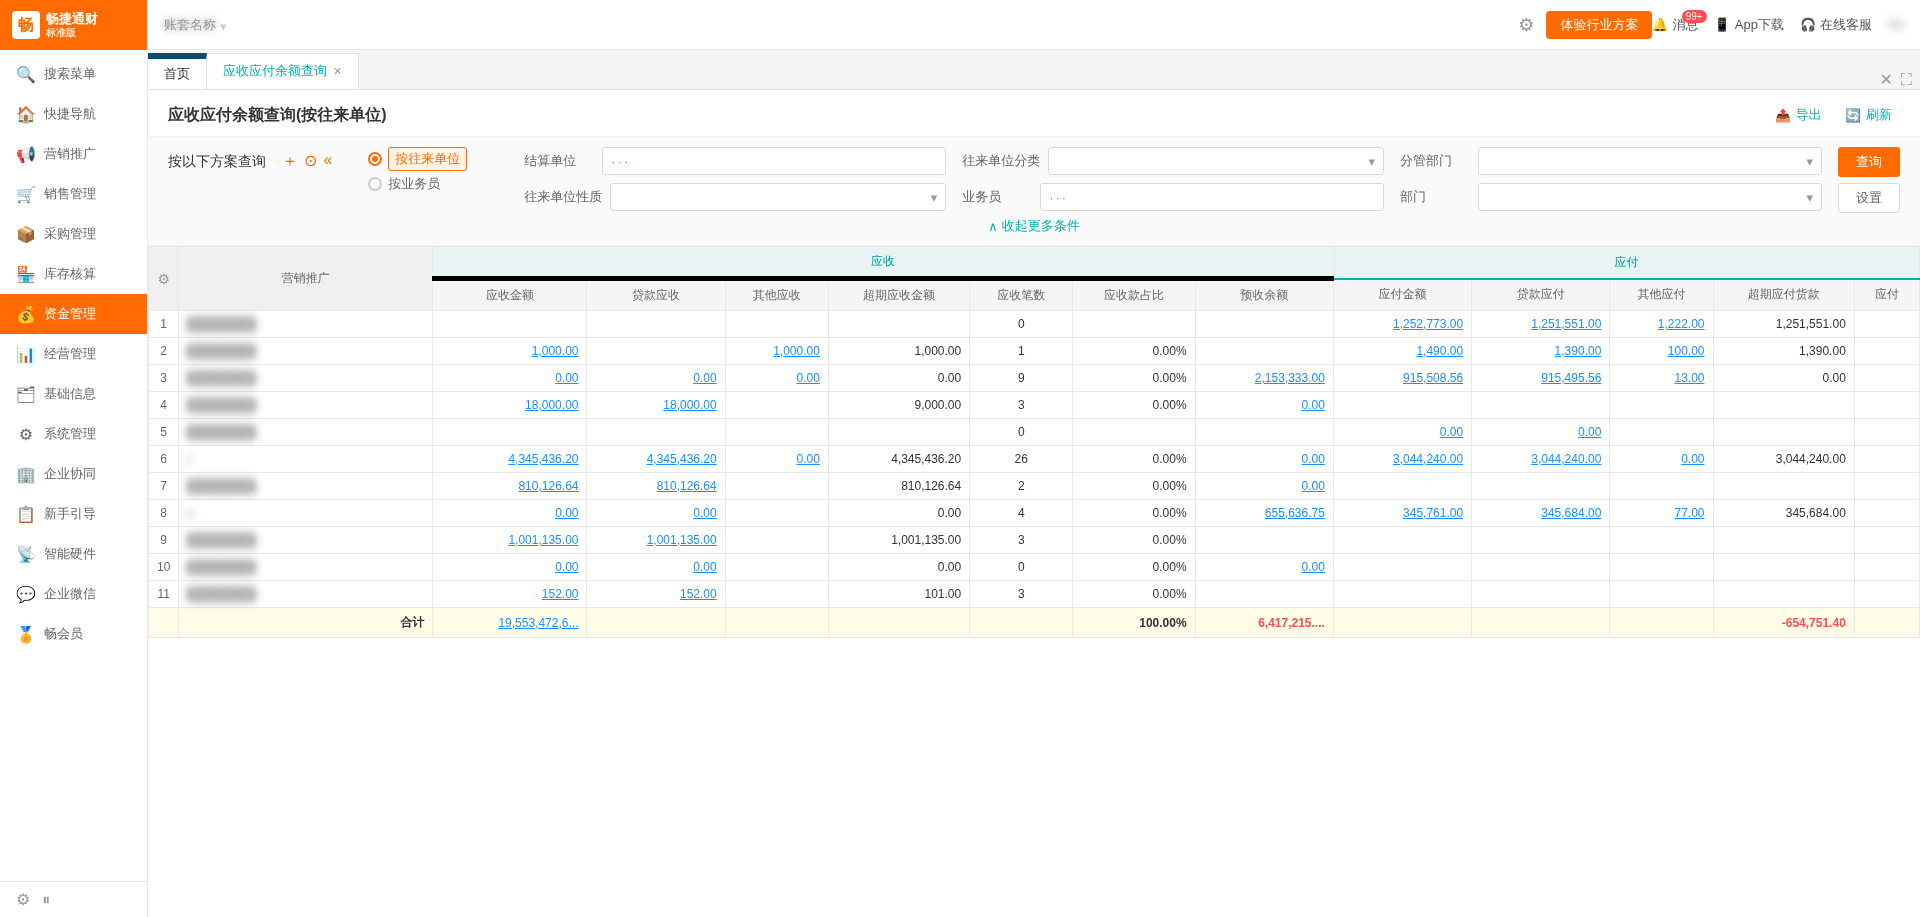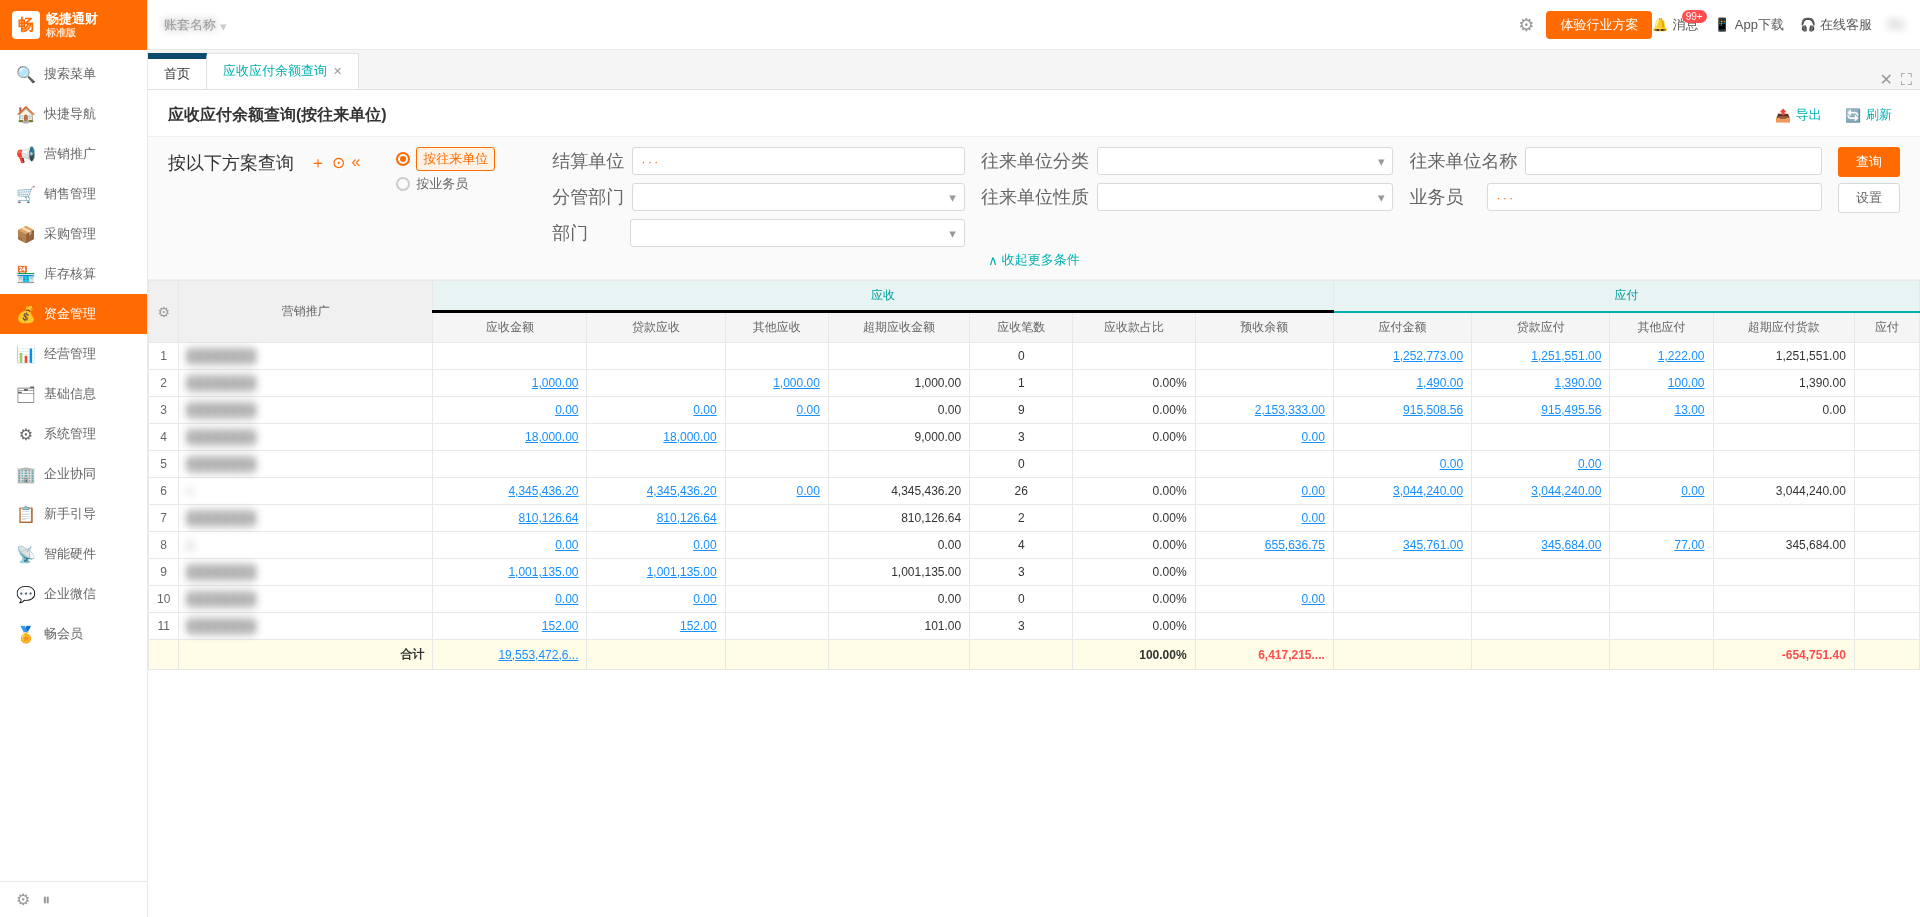--- a/index.html
+++ b/index.html
@@ -89,31 +89,31 @@
     .page-actions { display: flex; gap: 8px; }
     .btn-export, .btn-refresh {
       display: flex; align-items: center; gap: 4px; font-size: 13px; color: #00b0b0;
       cursor: pointer; padding: 4px 8px; border: none; background: none;
     }
 
     
     .filter-area {
       padding: 10px 20px; border-bottom: 1px solid #f0f0f0; background: #fafafa;
     }
-    .filter-label { font-size: 18px; color: #333; margin-right: 8px; }
+    .filter-label { font-size: 14px; color: #333; margin-right: 8px; }
     .filter-add-icons { display: flex; gap: 6px; }
     .filter-add-icons span { color: #ff6b00; cursor: pointer; font-size: 16px; }
 
     .query-type-group { display: flex; flex-direction: column; gap: 4px; margin-left: 20px; width: 140px; }
     .query-type-item { display: flex; align-items: center; gap: 6px; font-size: 13px; cursor: pointer; }
     .radio-circle { width: 14px; height: 14px; border-radius: 50%; border: 2px solid #ccc; display: flex; align-items: center; justify-content: center; }
     .radio-circle.active { border-color: #ff6b00; }
     .radio-circle.active::after { content: ''; width: 6px; height: 6px; background: #ff6b00; border-radius: 50%; }
     .filter-field { display: flex; align-items: center; gap: 8px; }
-    .filter-field-label { font-size: 18px; color: #666; min-width: 70px; white-space: nowrap; }
+    .filter-field-label { font-size: 13px; color: #666; min-width: 70px; white-space: nowrap; }
     .filter-input {
       flex: 1; height: 28px; border: 1px solid #d9d9d9; border-radius: 3px;
       padding: 0 8px; font-size: 13px; color: #333; background: #fff;
       display: flex; align-items: center; justify-content: space-between; cursor: pointer;
     }
 
     .collapse-more {
       display: flex; align-items: center; justify-content: center; gap: 4px;
       color: #00b0b0; font-size: 13px; cursor: pointer; margin-top: 4px;
     }
@@ -320,24 +320,20 @@
               <span style="color:#ff6b00; letter-spacing:2px;">···</span>
             </div>
           </div>
           <div class="filter-field">
             <span class="filter-field-label">往来单位分类</span>
             <div class="filter-input">
               <span></span>
                 <span style="color:#999;">▾</span>
             </div>
           </div>
-          <div class="filter-field">
-            <span class="filter-field-label">往来单位名称</span>
-            <div class="filter-input"></div>
-          </div>
 
           <div class="filter-field">
             <span class="filter-field-label">分管部门</span>
             <div class="filter-input">
               <span></span>
                 <span style="color:#999;">▾</span>
             </div>
           </div>
           <div class="filter-field">
             <span class="filter-field-label">往来单位性质</span>
@@ -375,21 +371,21 @@
     </div>
 
     <div class="table-area">
       <table class="data-table">
         <thead>
           <tr class="group-header">
             <th rowspan="2" class="col-settings">
               <span class="settings-icon">⚙</span>
             </th>
             <th rowspan="2" style="min-width:160px; text-align:center;">营销推广</th>
-            <th colspan="7" style="background:#e8f4f4; color:#009e9e; border-bottom:3px solid #000000;">应收</th>
+            <th colspan="7" style="background:#e8f4f4; color:#009e9e; border-bottom:5px solid #000000;">应收</th>
             <th colspan="5" style="background:#e8f4f4; color:#009e9e; border-bottom:2px solid #00b0b0;">应付</th>
           </tr>
           <tr>
             <th>应收金额</th>
             <th>贷款应收</th>
             <th>其他应收</th>
             <th>超期应收金额</th>
             <th>应收笔数</th>
             <th>应收款占比</th>
             <th>预收余额</th>

